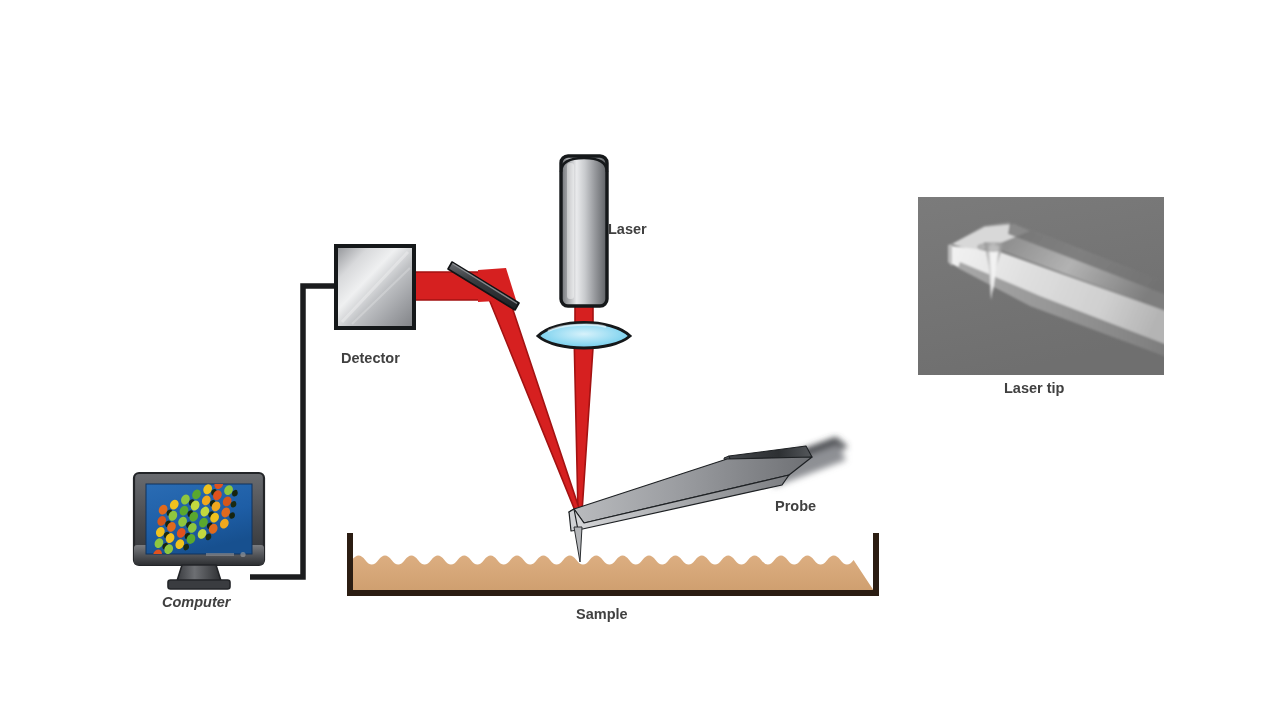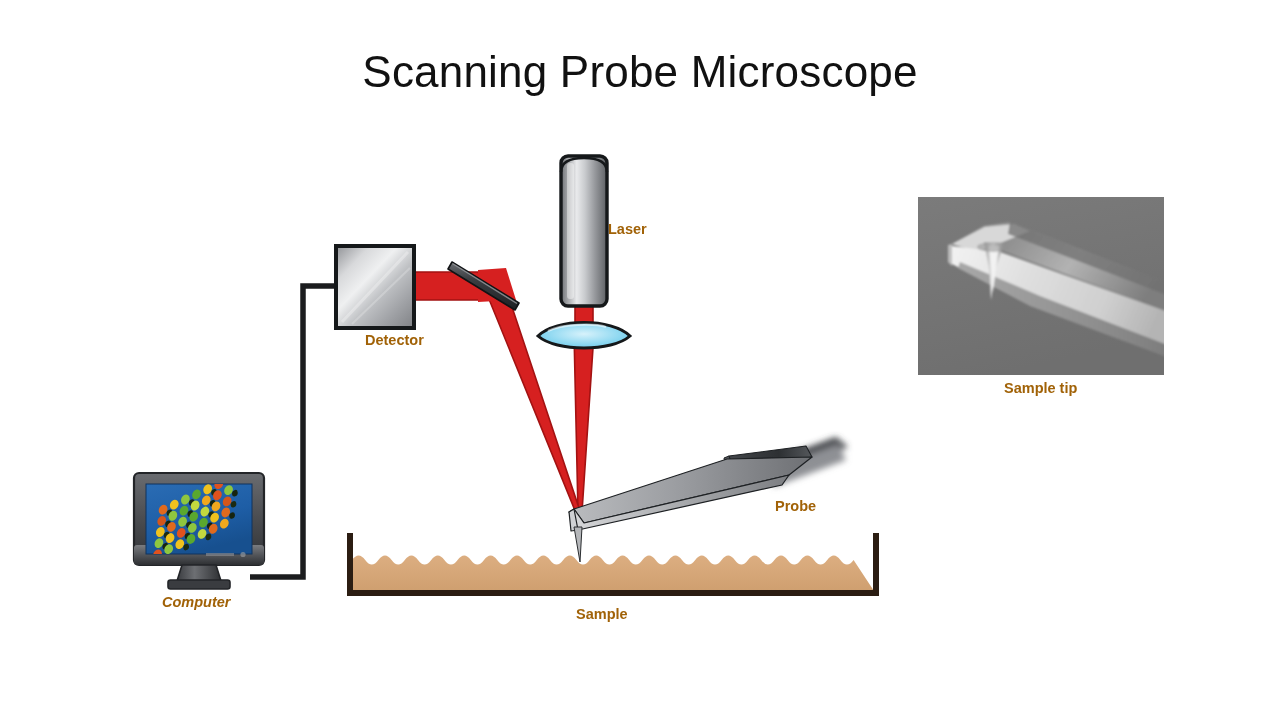--- a/index.html
+++ b/index.html
@@ -32,43 +32,42 @@
     font-weight: 400;
     color: #111111;
     letter-spacing: 0.2px;
     line-height: 1.1;
   }
   .lbl {
     position: absolute;
     font-family: "Liberation Sans", sans-serif;
     font-size: 14.5px;
     font-weight: 600;
-    color: #a16207;
+    color: #404040;
     white-space: nowrap;
   }
   #lbl-laser   { left: 608px; top: 221px; }
-  #lbl-detector{ left: 341px; top: 332px; margin-left: 24px; }
+  #lbl-detector{ left: 341px; top: 350px; }
   #lbl-probe   { left: 755px; top: 498px; margin-left: 20px; }
   #lbl-sample  { left: 576px; top: 606px; text-align: center; }
   #lbl-computer{ left: 162px; top: 594px; font-style: italic; }
   #lbl-probetip{ left: 1004px; top: 380px; }
   svg.layer {
     position: absolute;
     left: 0; top: 0;
     width: 1280px;
     height: 720px;
     display: block;
   }
 </style>
 </head>
 <body>
 
 <div id="stage">
 
-  <div id="title">Scanning Probe Microscope</div>
 
   <svg class="layer" viewBox="0 0 1280 720">
     <defs>
 
       <linearGradient id="gradLaser" x1="0" y1="0" x2="1" y2="0">
         <stop offset="0%" stop-color="#6e7175"></stop>
         <stop offset="16%" stop-color="#a9abae"></stop>
         <stop offset="34%" stop-color="#e9eaec"></stop>
         <stop offset="52%" stop-color="#c9cbce"></stop>
         <stop offset="74%" stop-color="#96989c"></stop>
@@ -373,15 +372,15 @@
         <path d="M1010,222 L1180,288 L1180,300 L1008,234 Z" fill="#6f6f6f" opacity="0.75"></path>
       </g>
     </g>
   </svg>
 
   <div class="lbl" id="lbl-laser">Laser</div>
   <div class="lbl" id="lbl-detector">Detector</div>
   <div class="lbl" id="lbl-probe">Probe</div>
   <div class="lbl" id="lbl-sample">Sample</div>
   <div class="lbl" id="lbl-computer">Computer</div>
-  <div class="lbl" id="lbl-probetip">Sample tip</div>
+  <div class="lbl" id="lbl-probetip">Laser tip</div>
 
 </div>
 
 </body></html>

